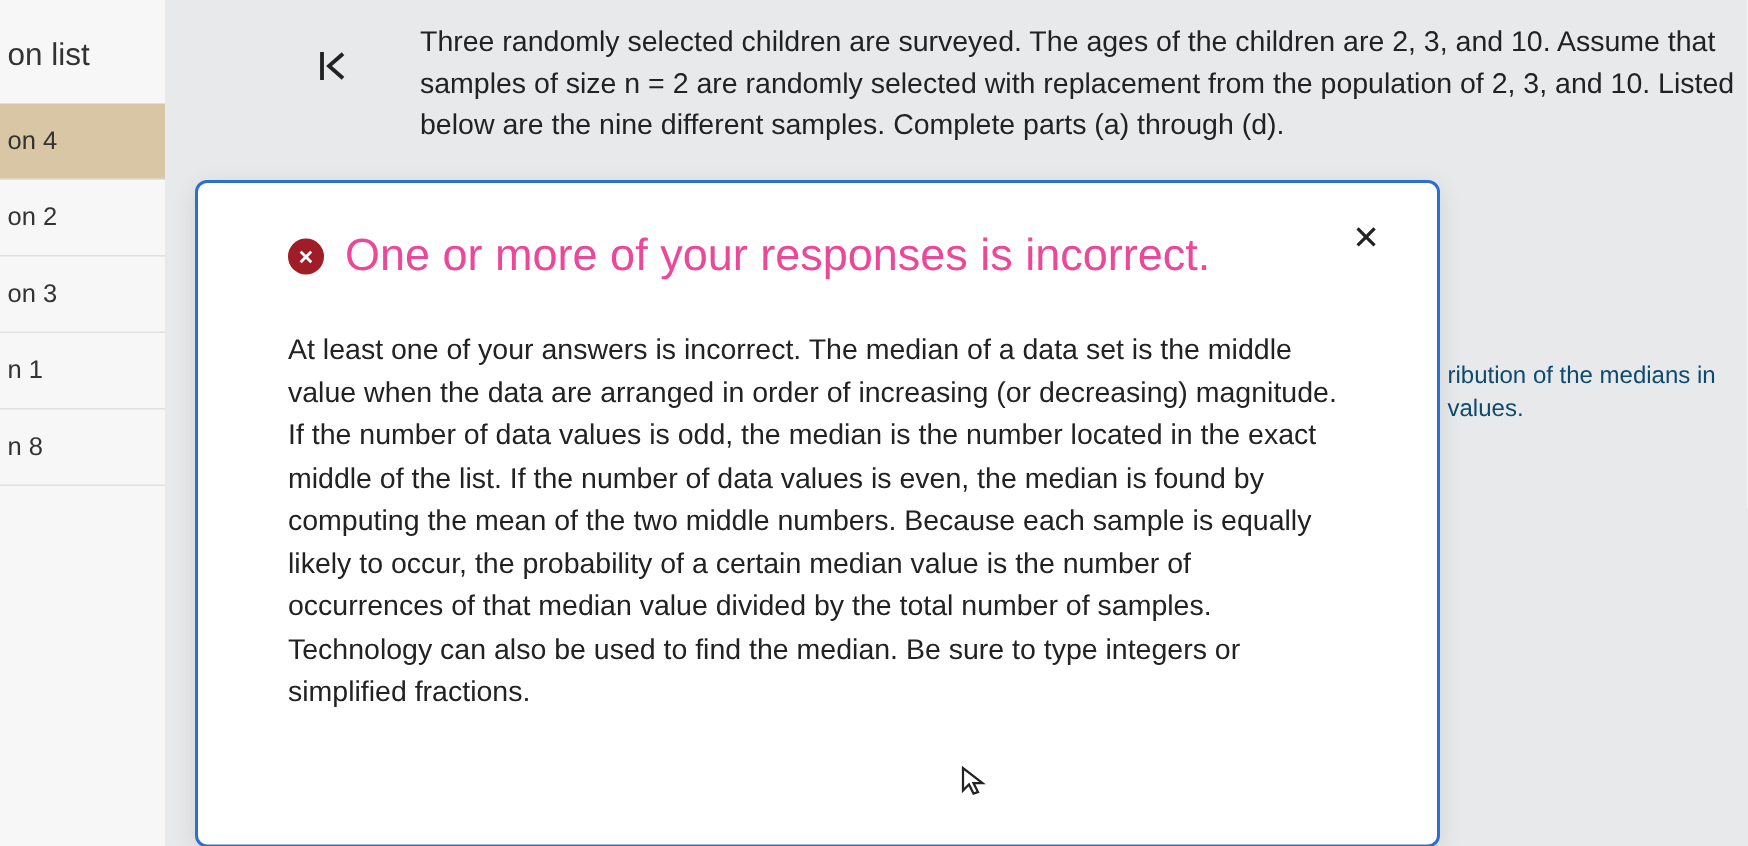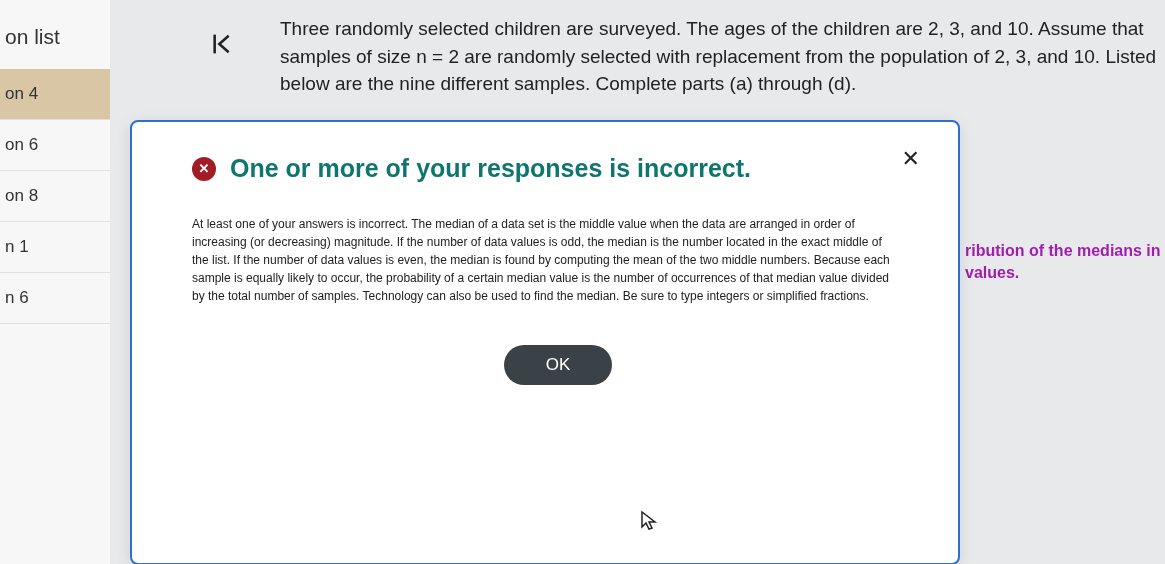--- a/index.html
+++ b/index.html
@@ -51,23 +51,22 @@
       color: #222;
       line-height: 1.45;
       padding-right: 5px;
     }
     .behind-text {
       position: absolute;
       right: 0px;
       top: 240px;
       width: 200px;
       font-size: 16px;
-      color: #a21caf;
+      color: #0c4a6e;
       line-height: 1.4;
-      font-weight: bold;
     }
     .modal {
       position: absolute;
       left: 130px;
       top: 120px;
       width: 830px;
       height: 445px;
       background: #fff;
       border: 2px solid #2c6fd1;
       border-radius: 8px;
@@ -88,37 +87,37 @@
       color: #fff;
       display: flex;
       align-items: center;
       justify-content: center;
       font-size: 13px;
       font-weight: bold;
       flex-shrink: 0;
       margin-right: 14px;
     }
     .modal-title {
-      font-size: 25px;
-      color: #0f766e;
-      font-weight: bold;
+      font-size: 30px;
+      color: #ec4899;
+      font-weight: normal;
     }
     .close-btn {
       position: absolute;
       right: 0;
       top: -12px;
       font-size: 22px;
       color: #222;
       cursor: pointer;
       background: none;
       border: none;
       padding: 4px;
     }
     .modal-body {
-      font-size: 12px;
+      font-size: 19px;
       color: #222;
       line-height: 1.5;
       padding-left: 0px;
       padding-right: 30px;
     }
     .modal-footer {
       display: flex;
       justify-content: center;
       margin-top: 40px;
       align-items: center;
@@ -142,30 +141,30 @@
   </style>
 </head>
 <body>
 
 <div class="sidebar">
   <div class="sidebar-title">on list</div>
   <div class="sidebar-item active">
     <span>on 4</span>
   </div>
   <div class="sidebar-item">
-    <span>on 6</span>
+    <span>on 2</span>
   </div>
   <div class="sidebar-item">
-    <span>on 8</span>
+    <span>on 3</span>
   </div>
   <div class="sidebar-item">
     <span>n 1</span>
   </div>
   <div class="sidebar-item">
-    <span>n 6</span>
+    <span>n 8</span>
   </div>
 </div>
 
 <div class="collapse-icon">
   <svg width="28" height="28" viewBox="0 0 24 24" fill="none" stroke="#222" stroke-width="2.2">
     <line x1="4" y1="4" x2="4" y2="20"></line>
     <polyline points="16,5 8,12 16,19"></polyline>
   </svg>
 </div>
 
@@ -181,22 +180,19 @@
   <div class="modal-header">
     <div class="error-badge">
       <span>✕</span>
     </div>
     <div class="modal-title">One or more of your responses is incorrect.</div>
     <button class="close-btn">
       <span>✕</span>
     </button>
   </div>
   <div class="modal-body">At least one of your answers is incorrect. The median of a data set is the middle value when the data are arranged in order of increasing (or decreasing) magnitude. If the number of data values is odd, the median is the number located in the exact middle of the list. If the number of data values is even, the median is found by computing the mean of the two middle numbers. Because each sample is equally likely to occur, the probability of a certain median value is the number of occurrences of that median value divided by the total number of samples. Technology can also be used to find the median. Be sure to type integers or simplified fractions.</div>
-  <div class="modal-footer">
-    <button class="ok-btn">OK</button>
-  </div>
 </div>
 
 <div class="cursor-arrow">
   <svg width="18" height="22" viewBox="0 0 18 22" fill="none" stroke="#222" stroke-width="1.5">
     <path d="M2 2 L2 17 L6 13 L9 19 L12 18 L9 12 L15 12 Z" fill="#fff"></path>
   </svg>
 </div>
 
 </body></html>

